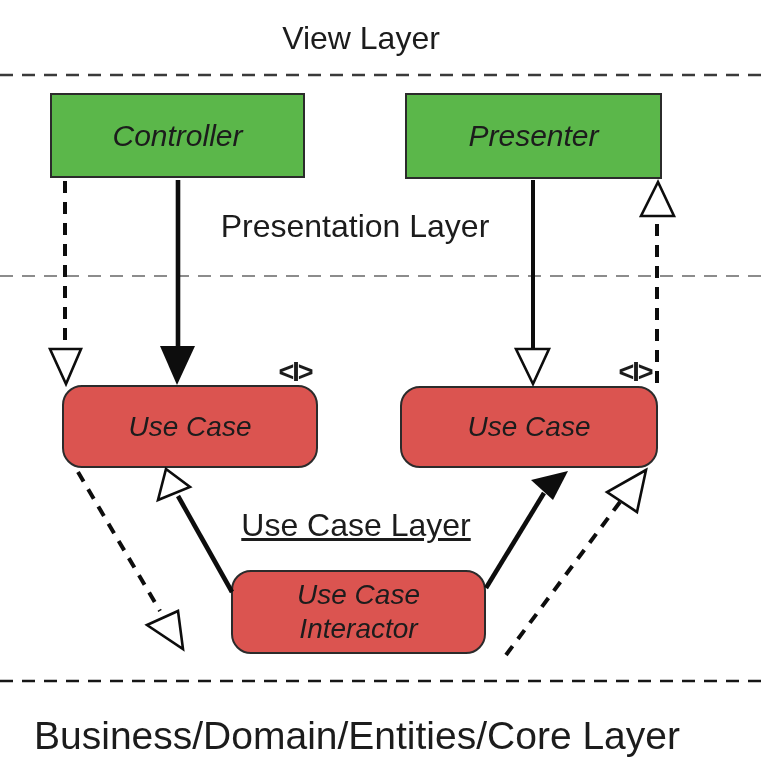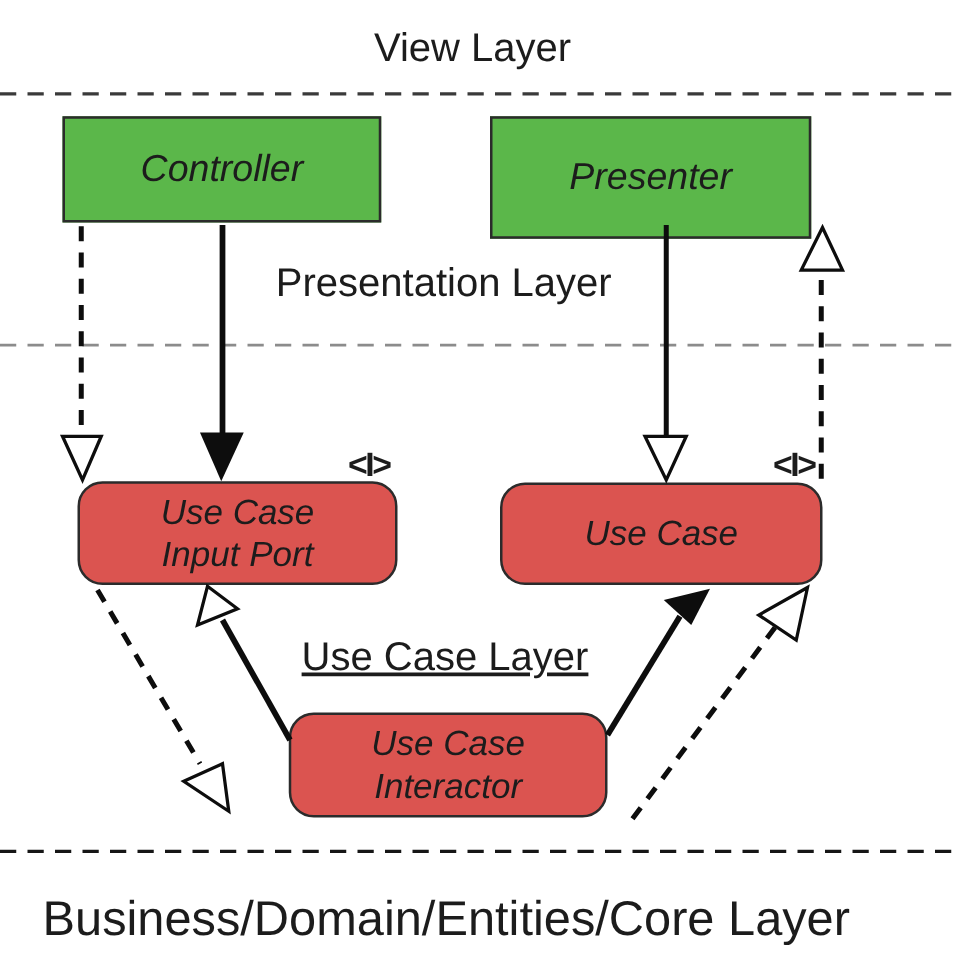--- a/index.html
+++ b/index.html
@@ -54,39 +54,38 @@
     letter-spacing: -2px;
     z-index: 4;
     white-space: nowrap;
   }
 </style>
 </head>
 <body>
 
 <div id="canvas">
 
-  <div class="layer-label" style="left:361px; top:20px;margin-left:17px;">View Layer</div>
+  <div class="layer-label" style="left:361px; top:20px;">View Layer</div>
 
   <div class="layer-label" style="left:355px; top:208px;">Presentation Layer</div>
 
   <div class="layer-label" style="left:356px; top:507px;text-decoration:underline;">Use Case Layer</div>
 
   <div class="layer-label" style="left:357px; top:714px; font-size:39px;">Business/Domain/Entities/Core Layer</div>
 
   <div class="box green" style="left:50px; top:93px; width:255px; height:85px;">
     <span>Controller</span>
   </div>
 
-  <div class="box green" style="left:392px; top:93px; width:257px; height:98px;">
+  <div class="box green" style="left:405px; top:93px; width:257px; height:86px;">
     <span>Presenter</span>
   </div>
 
   <div class="box red" style="left:62px; top:385px; width:256px; height:83px;">
     <span>Use Case</span>
-    <span>Input Port</span>
   </div>
 
   <div class="box red" style="left:400px; top:386px; width:258px; height:82px;">
     <span>Use Case</span>
   </div>
 
   <div class="box red" style="left:231px; top:570px; width:255px; height:84px;">
     <span>Use Case</span>
     <span>Interactor</span>
   </div>

